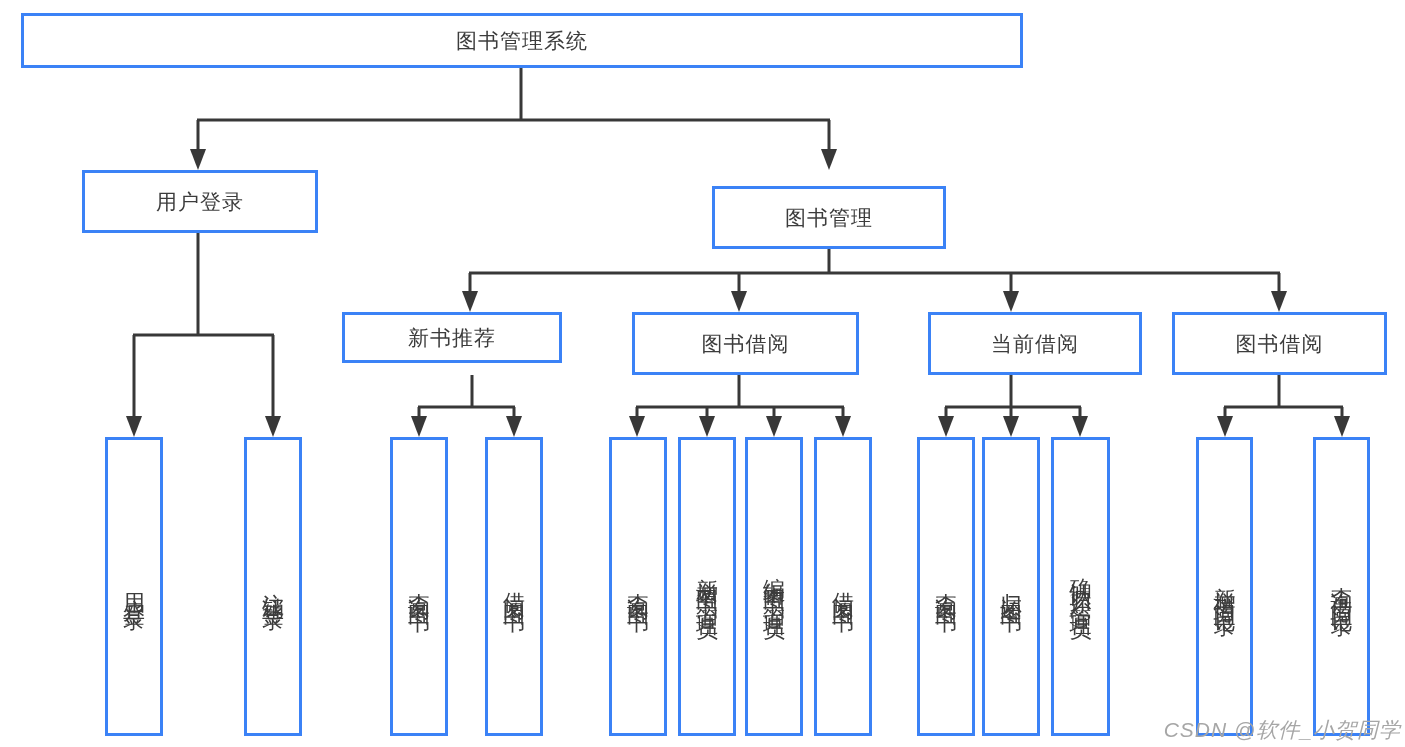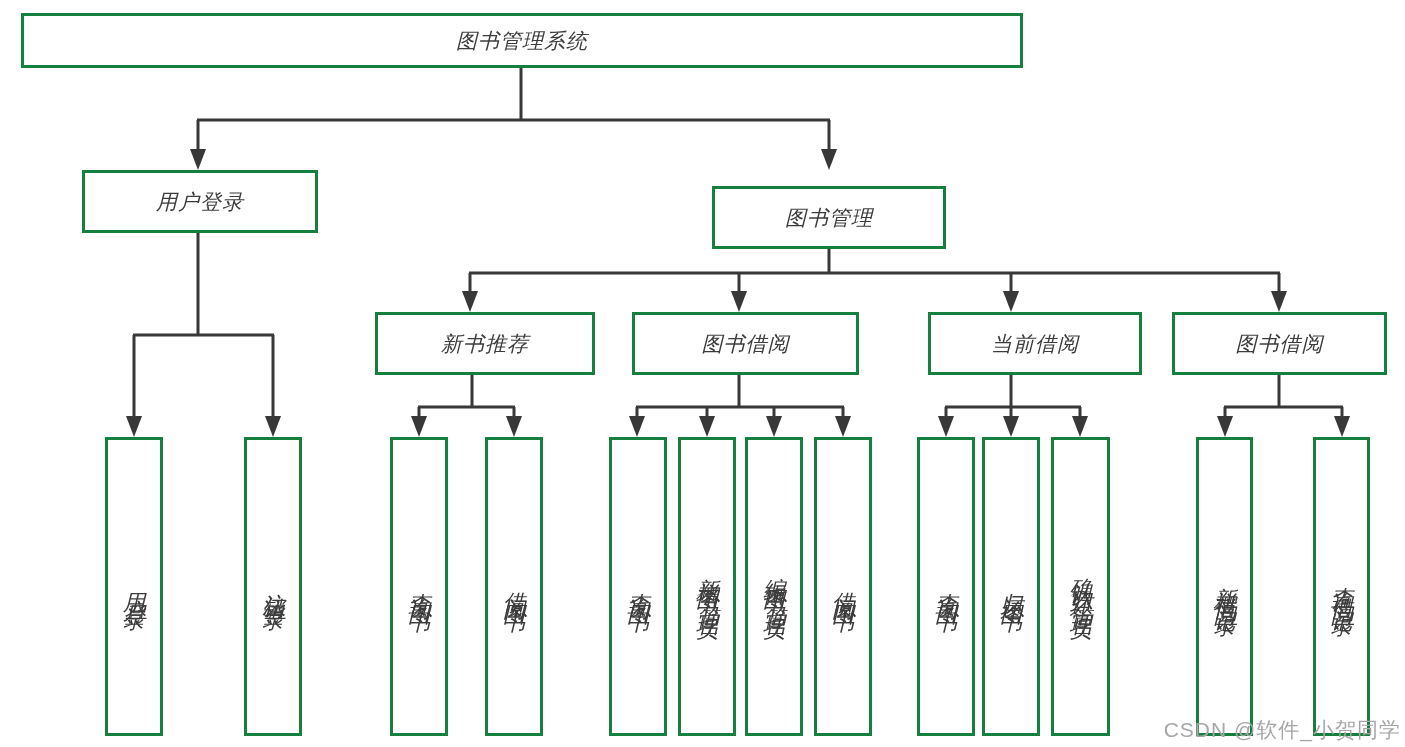--- a/index.html
+++ b/index.html
@@ -8,46 +8,46 @@
     width: 1405px;
     height: 747px;
     background: #ffffff;
     font-family: "Liberation Sans", sans-serif;
     overflow: hidden;
   }
   .connectors { position: absolute; left: 0; top: 0; }
   .box {
     position: absolute;
     box-sizing: border-box;
-    border: 3px solid #15803d;
+    border: 3px solid #3b82f6;
     background: #ffffff;
     display: flex;
     align-items: center;
     justify-content: center;
     color: #3c3c3c;
     font-size: 21px;
     letter-spacing: 1px;
     text-align: center;
-    font-style: italic;
   }
   .box.v {
     writing-mode: vertical-rl;
     text-orientation: mixed;
     font-size: 22px;
     letter-spacing: 6px;
     line-height: 1;
   }
   .watermark {
     position: absolute;
     right: 4px;
     bottom: 3px;
     font-size: 21px;
     color: #a6a6a6;
     letter-spacing: 1px;
     white-space: nowrap;
+    font-style: italic;
   }
 </style>
 </head>
 <body>
 
 <div class="canvas">
 
   <svg class="connectors" width="1405" height="747" viewBox="0 0 1405 747">
     <g stroke="#383838" stroke-width="3" fill="none">
 
@@ -89,21 +89,21 @@
       <polygon points="1217,416 1233,416 1225,437"></polygon>
       <polygon points="1334,416 1350,416 1342,437"></polygon>
     </g>
   </svg>
 
   <div class="box" style="left:21px; top:13px; width:1002px; height:55px;">图书管理系统</div>
 
   <div class="box" style="left:82px; top:170px; width:236px; height:63px;">用户登录</div>
   <div class="box" style="left:712px; top:186px; width:234px; height:63px;">图书管理</div>
 
-  <div class="box" style="left:375px; top:312px; width:220px; height:63px;">新书推荐</div>
+  <div class="box" style="left:342px; top:312px; width:220px; height:51px;">新书推荐</div>
   <div class="box" style="left:632px; top:312px; width:227px; height:63px;">图书借阅</div>
   <div class="box" style="left:928px; top:312px; width:214px; height:63px;">当前借阅</div>
   <div class="box" style="left:1172px; top:312px; width:215px; height:63px;">图书借阅</div>
 
   <div class="box v" style="left:105px; top:437px; width:58px; height:299px;">用户登录</div>
   <div class="box v" style="left:244px; top:437px; width:58px; height:299px;">注销登录</div>
 
   <div class="box v" style="left:390px; top:437px; width:58px; height:299px;">查询图书</div>
   <div class="box v" style="left:485px; top:437px; width:58px; height:299px;">借阅图书</div>
 

